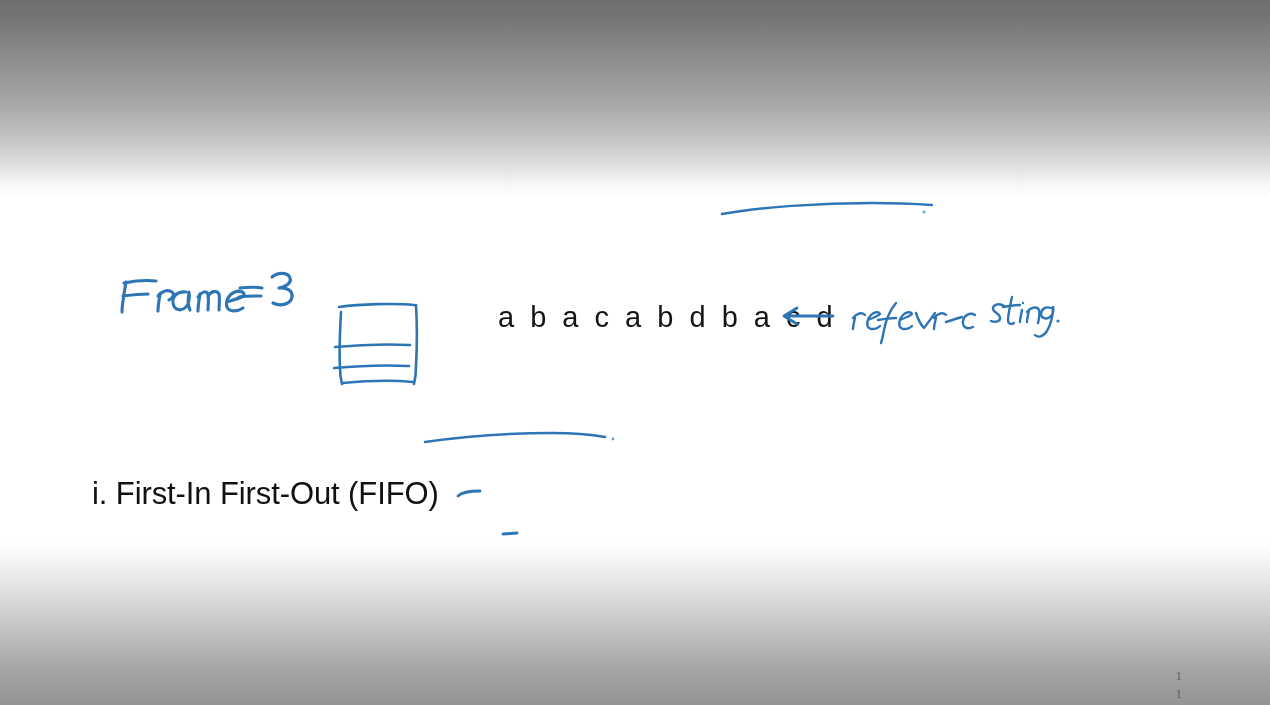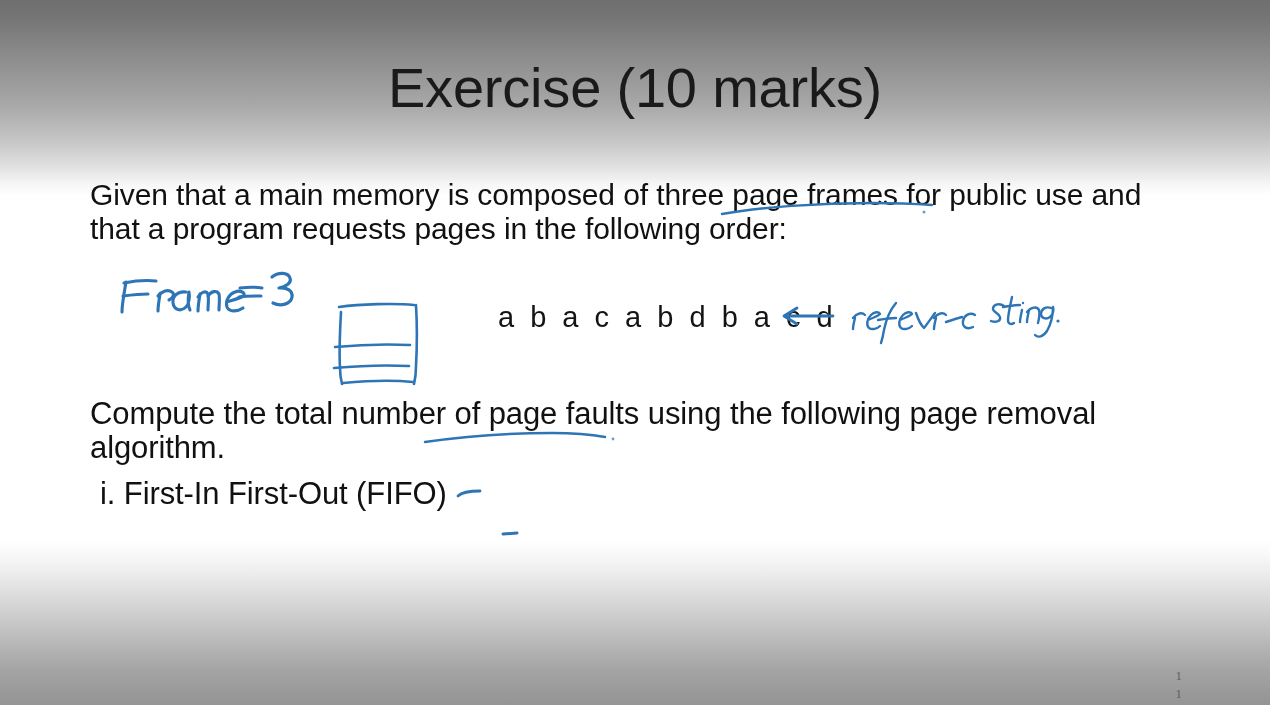--- a/index.html
+++ b/index.html
@@ -73,21 +73,21 @@
 
   #para-2 {
     left: 90px;
     top: 397px;
     width: 1075px;
     font-size: 31px;
     line-height: 34px;
   }
 
   #list-item-1 {
-    left: 100px;
+    left: 92px;
     top: 477px;
     font-size: 31px;
     line-height: 34px;
     white-space: nowrap;
   }
 
   #list-item-2 {
     left: 88px;
     top: 523px;
     font-size: 31px;
@@ -127,27 +127,24 @@
     font-family: "Liberation Serif", serif;
   }
   #slide-number-top { top: 668px; }
   #slide-number-bottom { top: 686px; }
 </style>
 </head>
 <body>
 
 <div id="slide">
 
-  <div id="title" class="body-block">Exercise (10 marks)</div>
-
-  <div id="para-1" class="body-block">Given that a main memory is composed of three page frames for public use and that a program requests pages in the following order:</div>
+
 
   <div id="reference-string">a b a c a b d b a c d</div>
 
-  <div id="para-2" class="body-block">Compute the total number of page faults using the following page removal algorithm.</div>
 
   <div id="list-item-1" class="body-block">i. First-In First-Out (FIFO)</div>
 
 
   <svg id="ink-layer" viewBox="0 0 1270 705" width="1270" height="705">
 
     <path d="M 722 214 C 760 207, 820 203, 872 203 C 900 203, 918 204, 932 205" fill="none" stroke="#2e75b6" stroke-width="2.4" stroke-linecap="round"></path>
 
     <circle cx="924" cy="212" r="1.5" fill="#6b9bd2"></circle>
 

